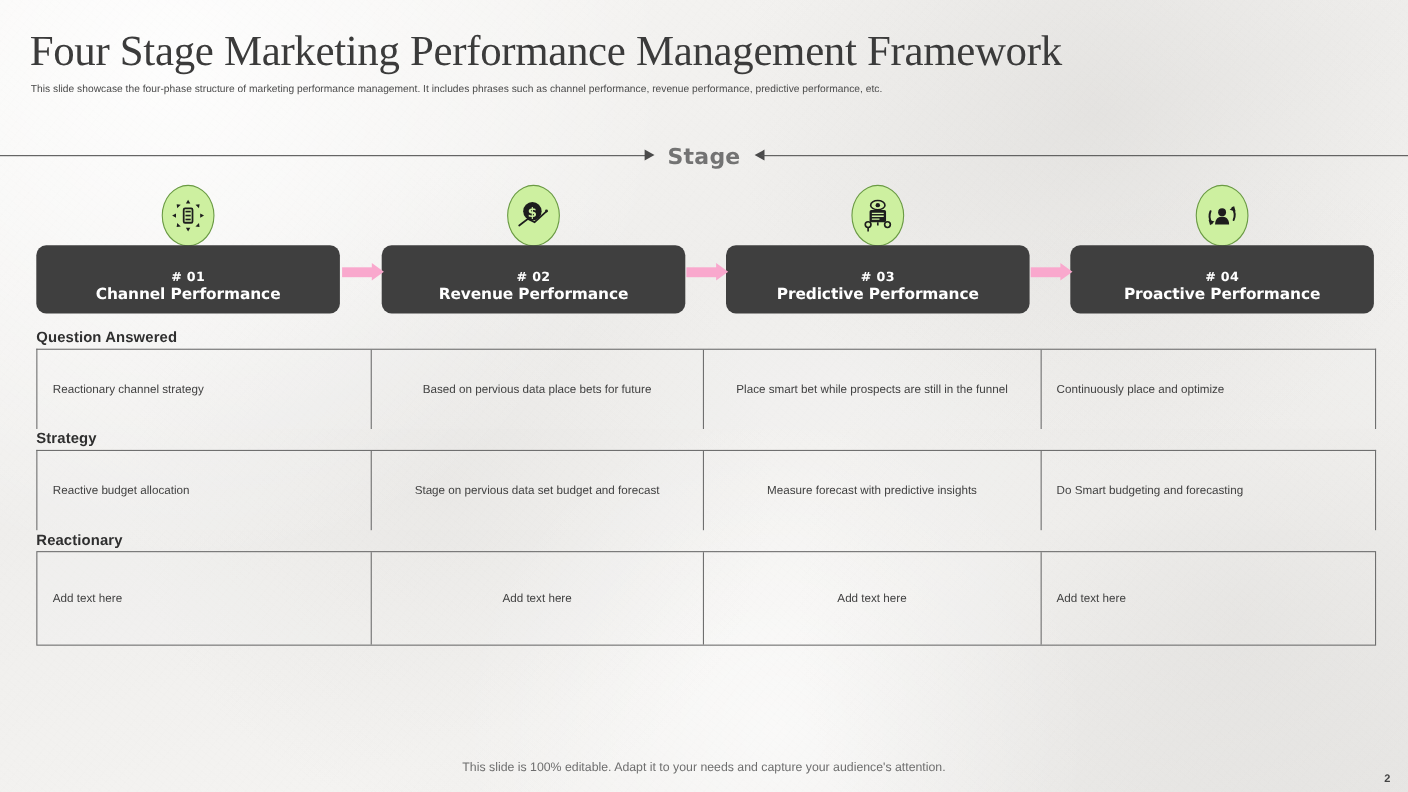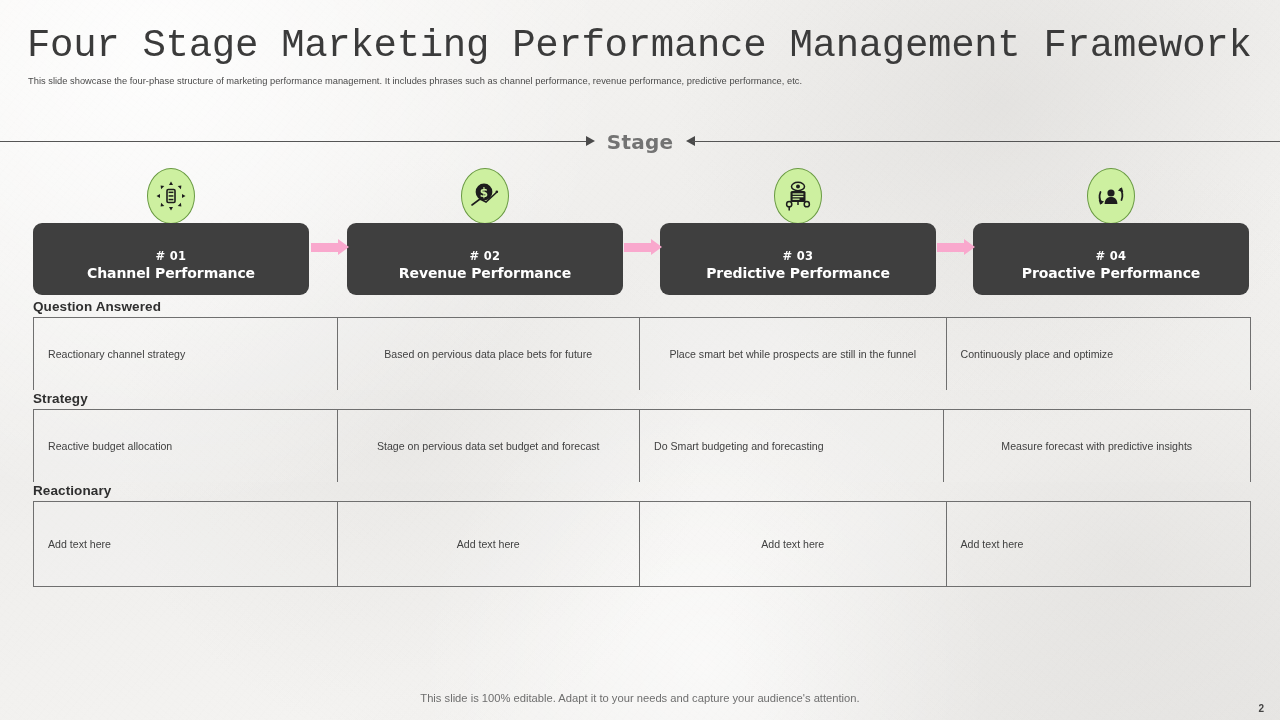--- a/index.html
+++ b/index.html
@@ -40,21 +40,21 @@
   .slide { position: relative; z-index: 1; width: 1280px; height: 720px; }
 
   
   .title {
     position: absolute;
     left: 27px; top: 24px;
     font-size: 39px;
     letter-spacing: -0.3px;
     color: #3b3b3b;
     font-weight: 400;
-    font-family: Liberation Mono, monospace;
+    font-family: Liberation Serif, serif;
     white-space: nowrap;
   }
   .subtitle {
     position: absolute;
     left: 28px; top: 76px;
     font-size: 9.3px;
     color: #4a4a4a;
     white-space: nowrap;
     letter-spacing: 0.02px;
   }
@@ -112,21 +112,21 @@
     border: 1.4px solid #6a9a44;
     display: flex;
     align-items: center;
     justify-content: center;
   }
   .stage-box {
     position: absolute;
     top: 55px;
     left: 0;
     width: 100%;
-    height: 72px;
+    height: 62px;
     background: #3f3f3f;
     border-radius: 9px;
     color: #ffffff;
     display: flex;
     flex-direction: column;
     align-items: center;
     justify-content: center;
     padding-top: 12px;
   }
   .stage-num {
@@ -330,22 +330,22 @@
       <div class="cell c1">Reactionary  channel  strategy</div>
       <div class="cell c2">Based on pervious  data place bets for future</div>
       <div class="cell c3">Place smart bet while  prospects  are  still in the funnel</div>
       <div class="cell c4">Continuously  place  and optimize</div>
     </div>
 
     <div class="section-head">Strategy</div>
     <div class="row">
       <div class="cell c1">Reactive  budget  allocation</div>
       <div class="cell c2">Stage on pervious  data set budget  and forecast</div>
+      <div class="cell c3">Measure  forecast  with  predictive  insights</div>
       <div class="cell c4">Do Smart budgeting and forecasting</div>
-      <div class="cell c3">Measure  forecast  with  predictive  insights</div>
     </div>
 
     <div class="section-head">Reactionary</div>
     <div class="row last meas">
       <div class="cell c1">Add text here</div>
       <div class="cell c2">Add text here</div>
       <div class="cell c3">Add text here</div>
       <div class="cell c4">Add text here</div>
     </div>
   </div>

